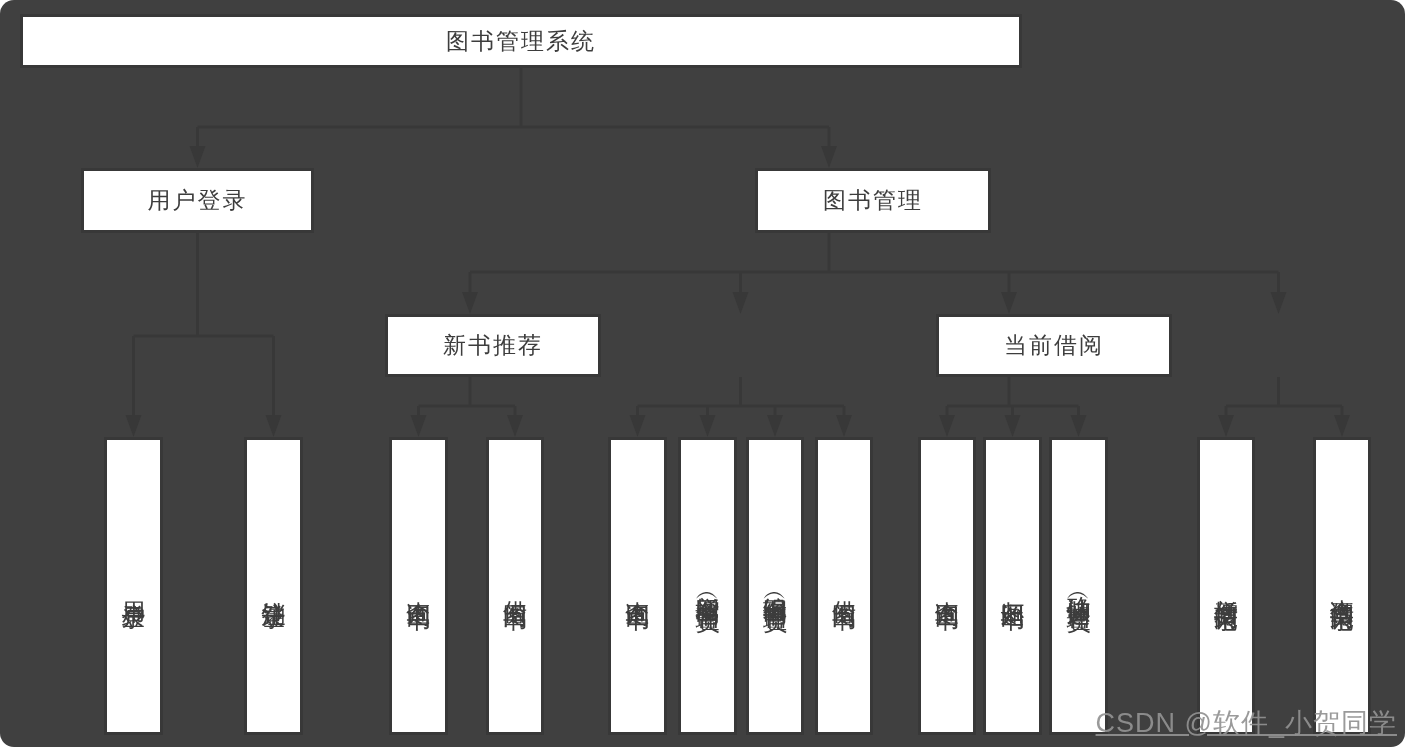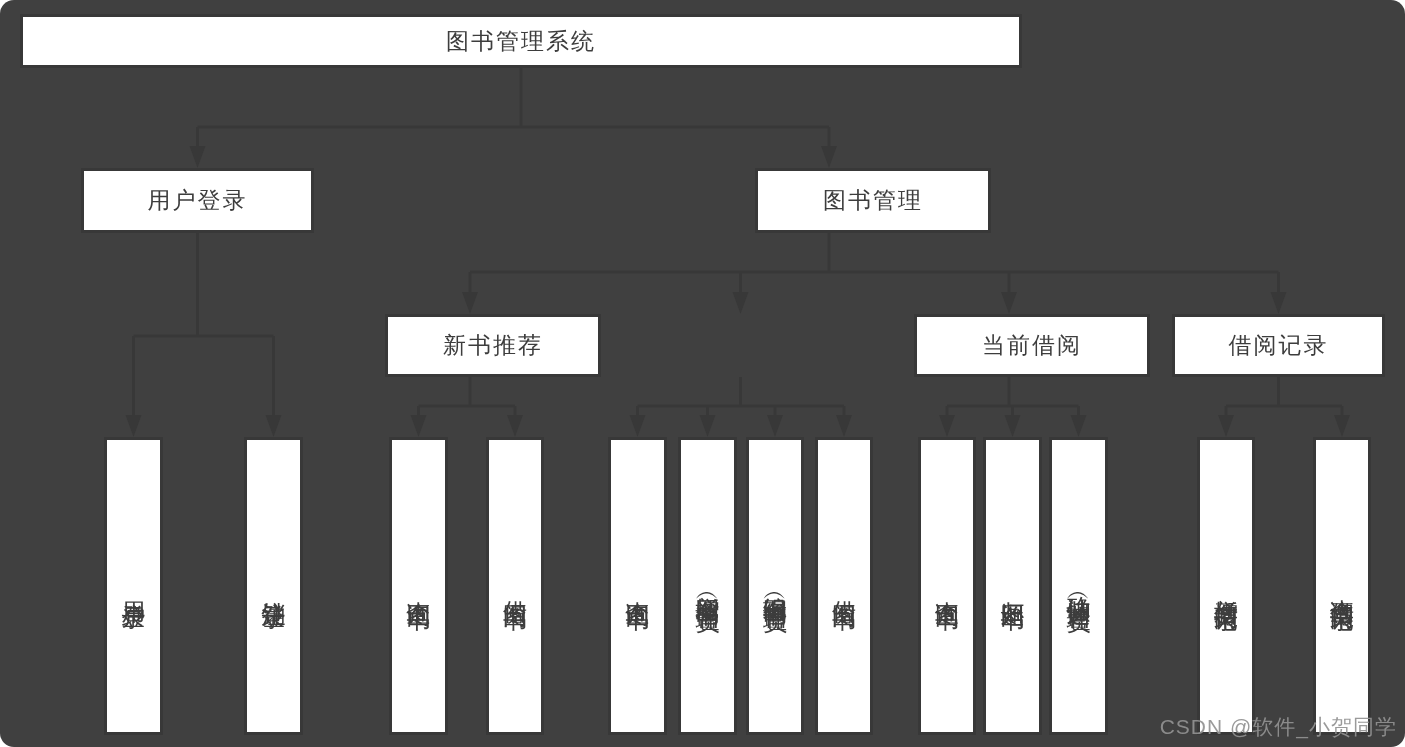--- a/index.html
+++ b/index.html
@@ -37,24 +37,25 @@
     writing-mode: vertical-rl;
     text-orientation: mixed;
     font-size: 24px;
     letter-spacing: 2px;
     line-height: 1;
   }
   .watermark {
     position: absolute;
     right: 8px;
     bottom: 6px;
-    font-size: 21px;
+    font-size: 27px;
     color: rgba(145,145,145,0.92);
     letter-spacing: 1px;
     white-space: nowrap;
+    text-decoration: underline;
   }
 </style>
 </head>
 <body>
 
 <div class="stage">
 
   <svg class="connectors" viewBox="0 0 1405 747" xmlns="http://www.w3.org/2000/svg">
     <g stroke="#383838" stroke-width="3" fill="none">
       <path d="M521 68 V127"></path>
@@ -140,25 +141,22 @@
   <div class="node" style="left:81px; top:168px; width:233px; height:65px;">
     <span class="h-label">用户登录</span>
   </div>
   <div class="node" style="left:711px; top:168px; width:236px; height:65px;margin-left:44px;">
     <span class="h-label">图书管理</span>
   </div>
 
   <div class="node" style="left:362px; top:314px; width:216px; height:63px;margin-left:23px;">
     <span class="h-label">新书推荐</span>
   </div>
-  <div class="node" style="left:914px; top:314px; width:236px; height:63px;">
+  <div class="node" style="left:936px; top:314px; width:236px; height:63px;">
     <span class="h-label">当前借阅</span>
-  </div>
-  <div class="node" style="left:1172px; top:314px; width:213px; height:63px;">
-    <span class="h-label">借阅记录</span>
   </div>
 
   <div class="node" style="left:104px; top:437px; width:59px; height:298px;">
     <span class="leaf">用户登录</span>
   </div>
   <div class="node" style="left:244px; top:437px; width:59px; height:298px;">
     <span class="leaf">注销登录</span>
   </div>
 
   <div class="node" style="left:389px; top:437px; width:59px; height:298px;">

